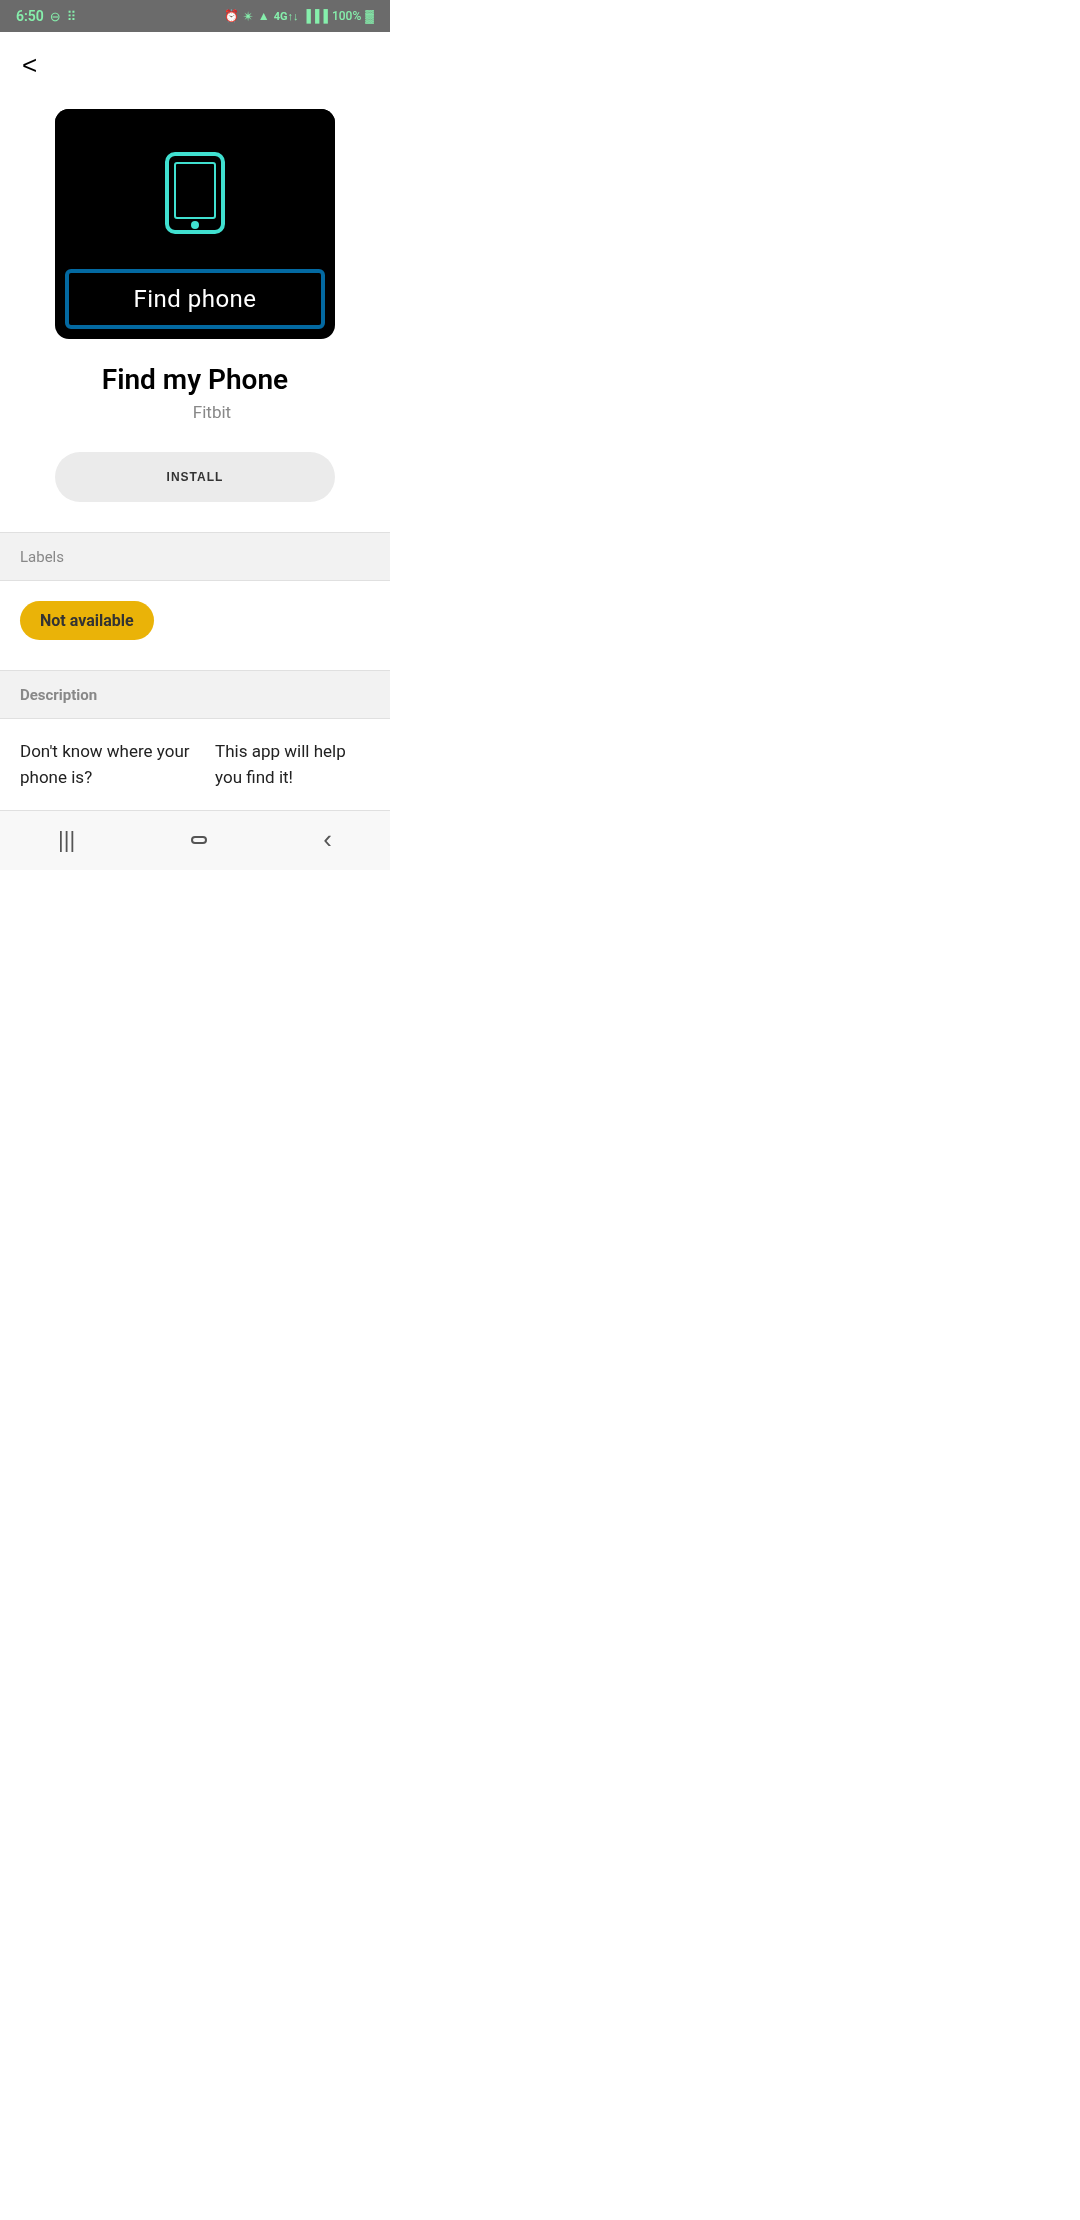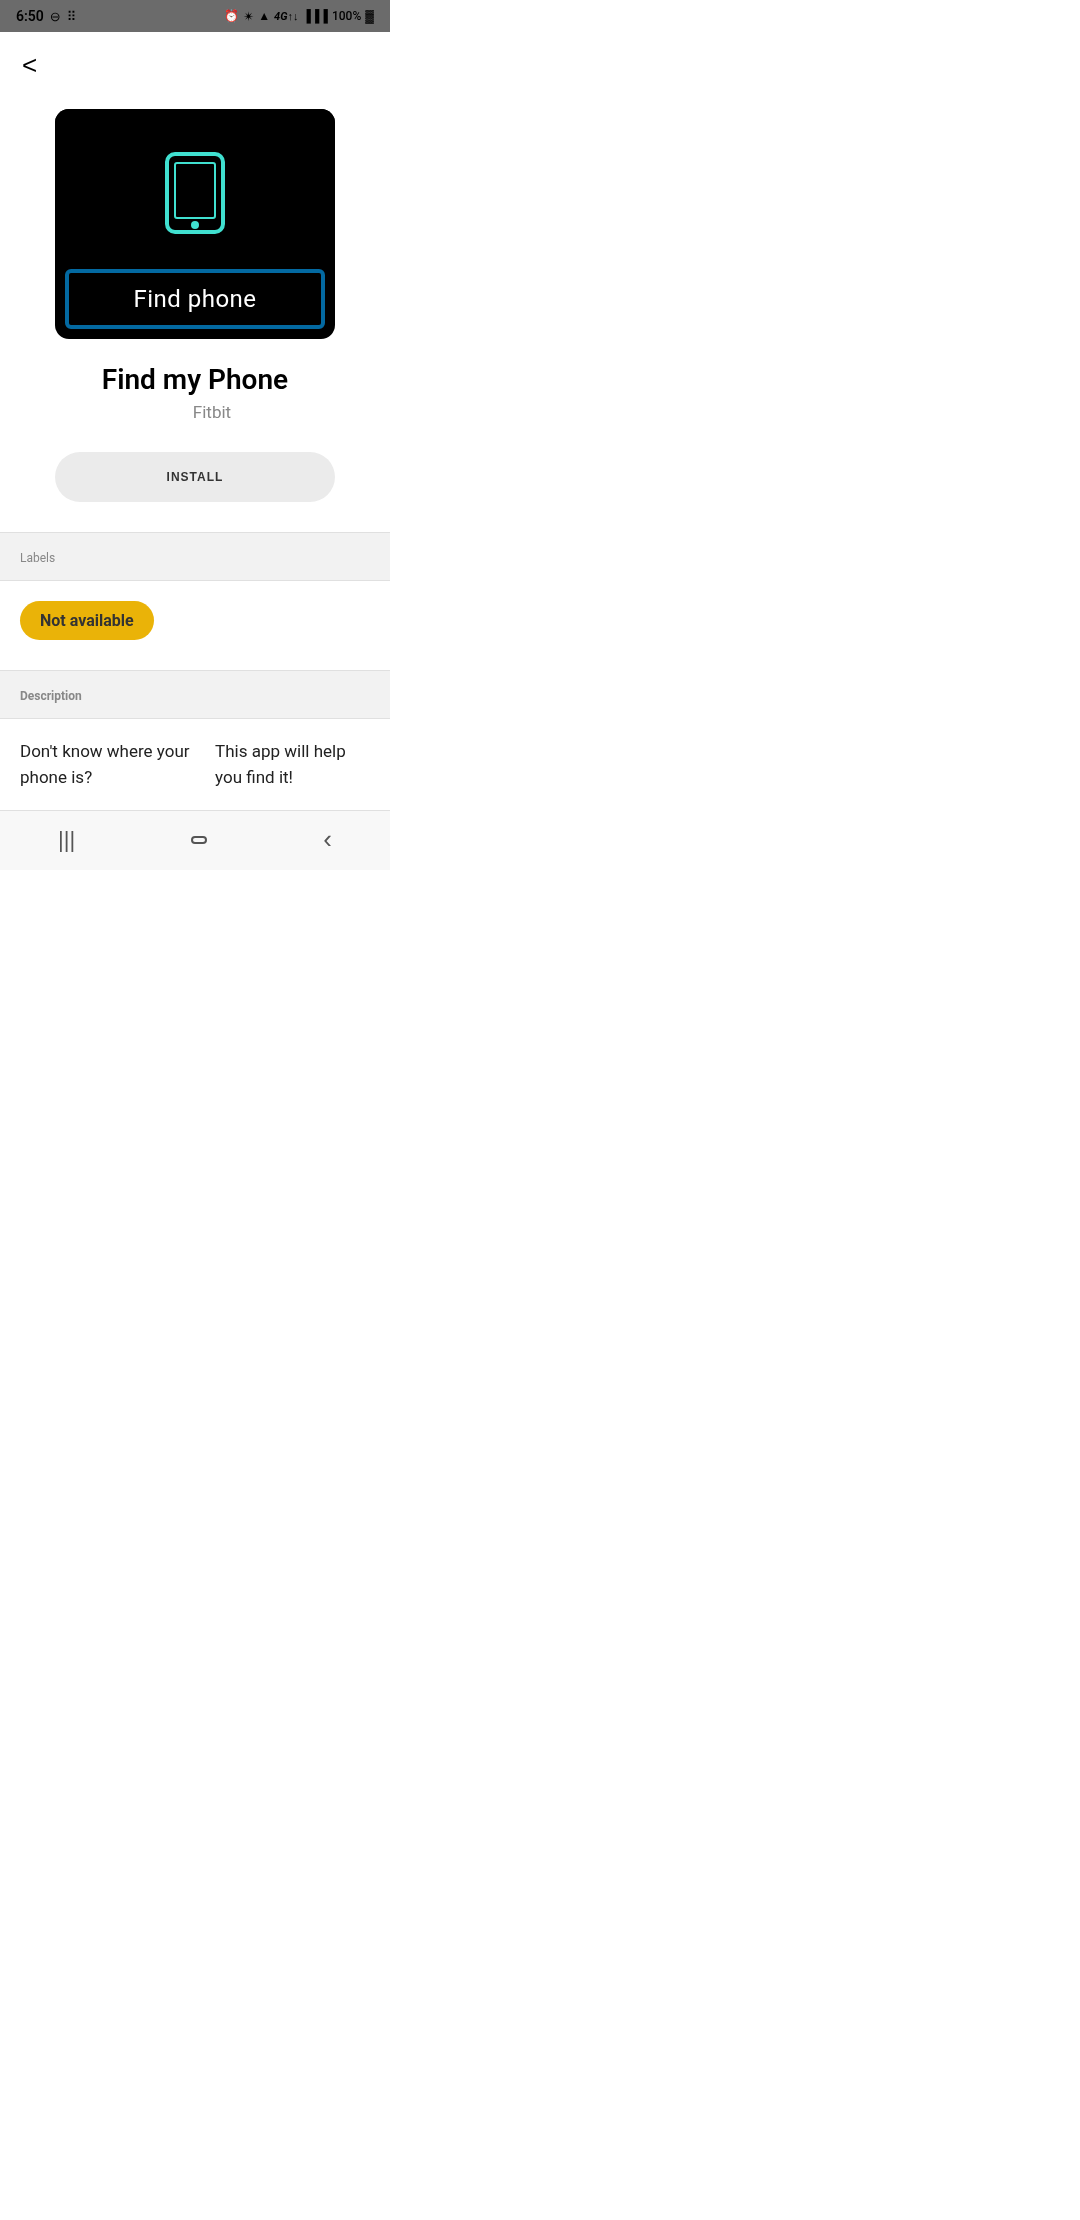--- a/index.html
+++ b/index.html
@@ -15,21 +15,21 @@
       font-family: -apple-system, BlinkMacSystemFont, 'Segoe UI', Roboto, sans-serif;
       background: #ffffff;
       display: flex;
       flex-direction: column;
       overflow-x: hidden;
     }
 
     
     .status-bar {
       background: #6b6b6b;
-      color: #000000;
+      color: #86efac;
       display: flex;
       justify-content: space-between;
       align-items: center;
       padding: 6px 16px;
       height: 32px;
       font-size: 13px;
       font-weight: 500;
     }
 
     .status-left {
@@ -160,21 +160,21 @@
 
     
     .section-header {
       background: #f2f2f2;
       padding: 14px 20px;
       border-top: 1px solid #e0e0e0;
       border-bottom: 1px solid #e0e0e0;
     }
 
     .section-header-text {
-      font-size: 12px;
+      font-size: 15px;
       color: #888888;
     }
 
     
     .labels-content {
       padding: 20px 20px;
       background: #ffffff;
     }
 
     .label-badge {
@@ -238,21 +238,21 @@
 <div class="status-bar">
   <div class="status-left">
     <span class="status-time">6:50</span>
     <span>⊖</span>
     <span>⠿</span>
   </div>
   <div class="status-right">
     <span>⏰</span>
     <span style="font-size:13px;">✴</span>
     <span style="font-size:12px;">▲</span>
-    <span style="font-size:11px; font-weight:700;font-style:italic;">4G↑↓</span>
+    <span style="font-size:11px; font-weight:700;">4G↑↓</span>
     <span>▐▐▐</span>
     <span>100%</span>
     <span>▓</span>
   </div>
 </div>
 
 <div class="top-nav">
   <button class="back-btn">
     <span style="font-size:26px; font-weight:300;">&lt;</span>
   </button>

